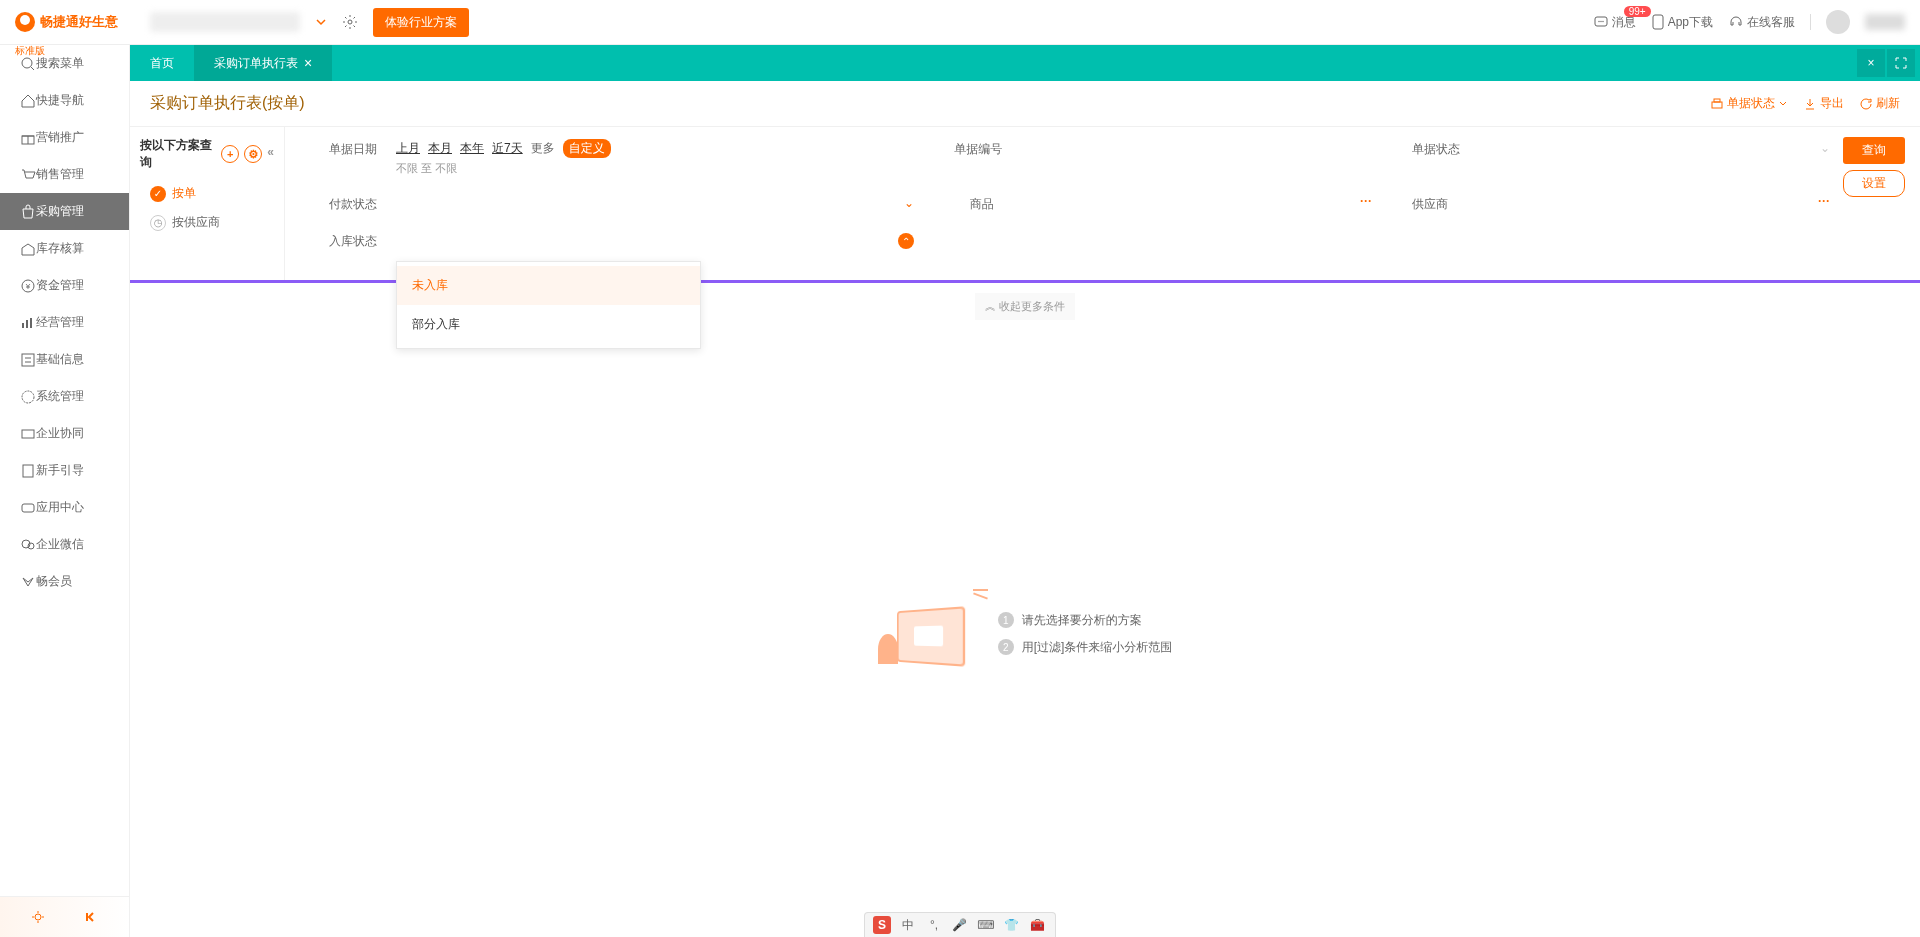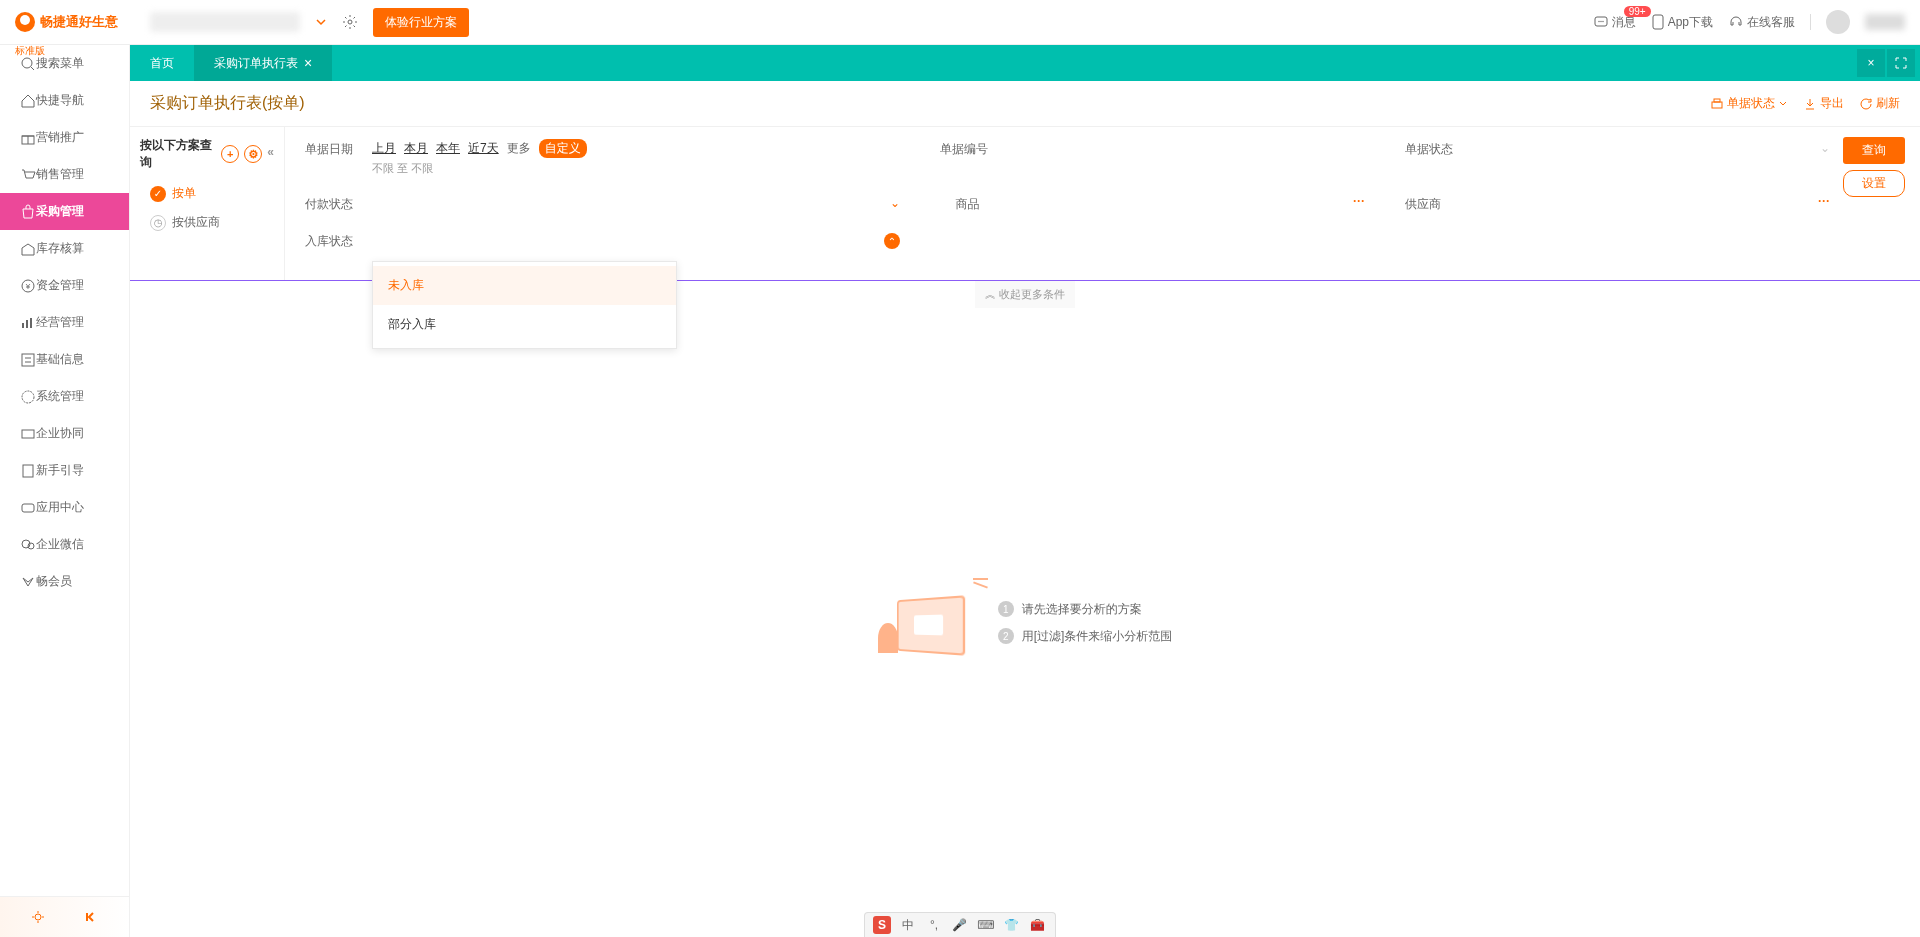--- a/index.html
+++ b/index.html
@@ -24,21 +24,21 @@
     .user-blur { filter: blur(3px); background: #ddd; width: 40px; height: 16px; border-radius: 2px; }
     .divider { width: 1px; height: 16px; background: #ddd; }
     
     
     .main-layout { display: flex; height: calc(100vh - 45px); }
     
     
     .sidebar { width: 130px; background: #fff; border-right: 1px solid #f0f0f0; display: flex; flex-direction: column; }
     .sidebar-items { flex: 1; overflow-y: auto; }
     .sidebar-item { display: flex; align-items: center; padding: 10px 20px; color: #666; cursor: pointer; }
-    .sidebar-item.active { background: #ec4899; color: #fff; font-weight: bold; }
+    .sidebar-item.active { background: #737373; color: #fff; }
     .sidebar-item .icon { width: 16px; height: 16px; display: flex; align-items: center; justify-content: center; }
     .sidebar-footer { display: flex; justify-content: space-around; padding: 12px; border-top: 1px solid #f0f0f0; background: linear-gradient(to right, #fff5ee, #fff); }
     .sidebar-footer .icon { color: #ff6a00; cursor: pointer; }
     
     
     .content-area { flex: 1; display: flex; flex-direction: column; background: #f5f5f5; }
     
     
     .tabs-bar { height: 36px; background: #00bfae; display: flex; align-items: center; }
     .tab { padding: 0 20px; height: 100%; display: flex; align-items: center; color: #fff; cursor: pointer; gap: 6px; }
@@ -48,21 +48,21 @@
     .tabs-right-btn { width: 28px; height: 28px; display: flex; align-items: center; justify-content: center; color: #fff; cursor: pointer; background: rgba(0,0,0,0.1); }
     
     
     .page-content { flex: 1; background: #fff; margin: 0; display: flex; flex-direction: column; overflow: hidden; }
     .page-header { padding: 12px 20px; display: flex; align-items: center; border-bottom: 1px solid #f0f0f0; }
     .page-title { font-size: 16px; color: #a16207; }
     .page-actions { margin-left: auto; display: flex; gap: 15px; align-items: center; }
     .action-link { color: #ff6a00; cursor: pointer; display: flex; align-items: center; gap: 3px; }
     
     
-    .filter-section { display: flex; border-bottom: 1px solid #8b5cf6; }
+    .filter-section { display: flex; border-bottom: 3px solid #8b5cf6; gap: 24px; }
     .filter-left { width: 155px; border-right: 1px solid #f0f0f0; padding: 10px; }
     .filter-left-header { display: flex; align-items: center; justify-content: space-between; padding-bottom: 8px; font-weight: bold; }
     .filter-left-icons { display: flex; gap: 5px; }
     .circle-btn { width: 18px; height: 18px; border: 1px solid #ff6a00; border-radius: 50%; display: flex; align-items: center; justify-content: center; color: #ff6a00; cursor: pointer; font-size: 11px; }
     .collapse-btn { color: #999; cursor: pointer; }
     .filter-option { display: flex; align-items: center; gap: 6px; padding: 6px 10px; cursor: pointer; color: #666; }
     .filter-option.active { color: #ff6a00; }
     .filter-option-icon { width: 16px; height: 16px; border-radius: 50%; display: flex; align-items: center; justify-content: center; font-size: 10px; }
     .filter-option.active .filter-option-icon { background: #ff6a00; color: #fff; }
     .filter-option:not(.active) .filter-option-icon { border: 1px solid #ccc; color: #999; }
@@ -84,21 +84,21 @@
     .btn-group { position: absolute; right: 15px; top: 10px; display: flex; flex-direction: column; gap: 6px; }
     .btn-primary { background: #ff6a00; color: #fff; border: none; padding: 5px 10px; border-radius: 3px; cursor: pointer; font-size: 12px; }
     .btn-outline { background: #fff; color: #ff6a00; border: 1px solid #ff6a00; padding: 4px 18px; border-radius: 10px; cursor: pointer; font-size: 12px; }
     
     
     .dropdown-menu { position: absolute; top: 30px; left: 0; width: 305px; background: #fff; border: 1px solid #e8e8e8; box-shadow: 0 2px 8px rgba(0,0,0,0.1); z-index: 100; padding: 4px 0; }
     .dropdown-item { padding: 11px 15px; cursor: pointer; color: #333; }
     .dropdown-item.highlighted { background: #fff5ee; color: #ff6a00; }
     
     
-    .collapse-bar { text-align: center; padding: 6px; background: #f9f9f9; color: #999; cursor: pointer; font-size: 11px; width: 100px; margin: 0 auto; }
+    .collapse-bar { text-align: center; padding: 6px; background: #f9f9f9; color: #999; cursor: pointer; font-size: 11px; width: 100px; margin: 10px auto; }
     
     
     .empty-state { flex: 1; display: flex; align-items: center; justify-content: center; gap: 20px; }
     .empty-illustration { width: 100px; height: 100px; position: relative; }
     .empty-box { width: 70px; height: 55px; background: #ffe4d6; border: 2px solid #ffb38a; border-radius: 4px; transform: perspective(100px) rotateY(-15deg); position: absolute; top: 25px; left: 15px; }
     .empty-box::after { content: ''; position: absolute; width: 30px; height: 20px; background: #fff; top: 15px; left: 18px; border-radius: 2px; }
     .empty-figure { position: absolute; width: 20px; height: 30px; background: #ffb38a; left: 0; top: 50px; border-radius: 50% 50% 0 0; }
     .empty-lines { position: absolute; top: 5px; right: 5px; }
     .empty-lines::before, .empty-lines::after { content: ''; position: absolute; width: 15px; height: 2px; background: #ffb38a; }
     .empty-lines::after { top: 6px; transform: rotate(20deg); }

